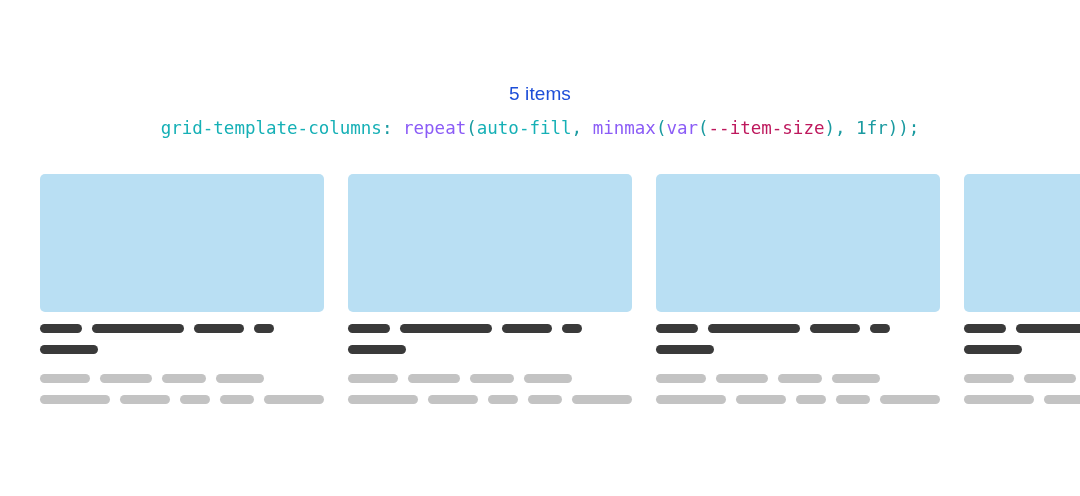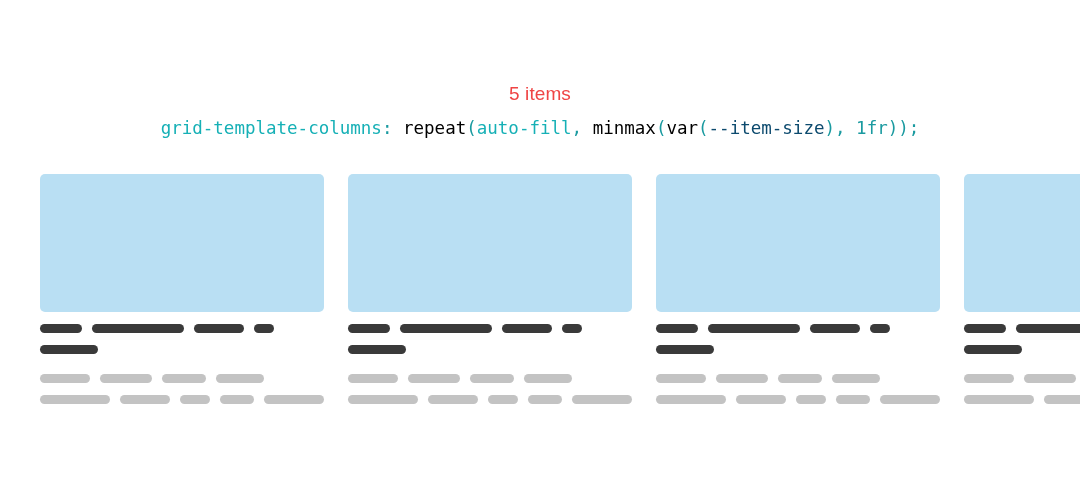--- a/index.html
+++ b/index.html
@@ -24,36 +24,36 @@
 
   
   .header {
     padding-top: 82px;
     text-align: center;
   }
   .item-count {
     font-family: "Liberation Sans", sans-serif;
     font-size: 19px;
     line-height: 24px;
-    color: #ef4444;
+    color: #1d4ed8;
     letter-spacing: 0.1px;
   }
   .code-line {
     margin-top: 11px;
     font-family: "DejaVu Sans Mono", monospace;
     font-size: 17.5px;
     line-height: 22px;
     letter-spacing: 0px;
     white-space: nowrap;
   }
   .tok-prop   { color: #16b0b6; margin-top: 15px; }
   .tok-punct  { color: #1a9aa0; }
-  .tok-fn     { color: #000000; }
+  .tok-fn     { color: #8b5cf6; }
   .tok-kw     { color: #16b0b6; }
-  .tok-var    { color: #0c4a6e; }
+  .tok-var    { color: #be185d; }
   .tok-num    { color: #1a9aa0; }
 
   
   .grid {
     position: absolute;
     left: 40px;
     top: 174px;
     width: 1000px;
     display: grid;
     grid-template-columns: repeat(5, 1fr);

